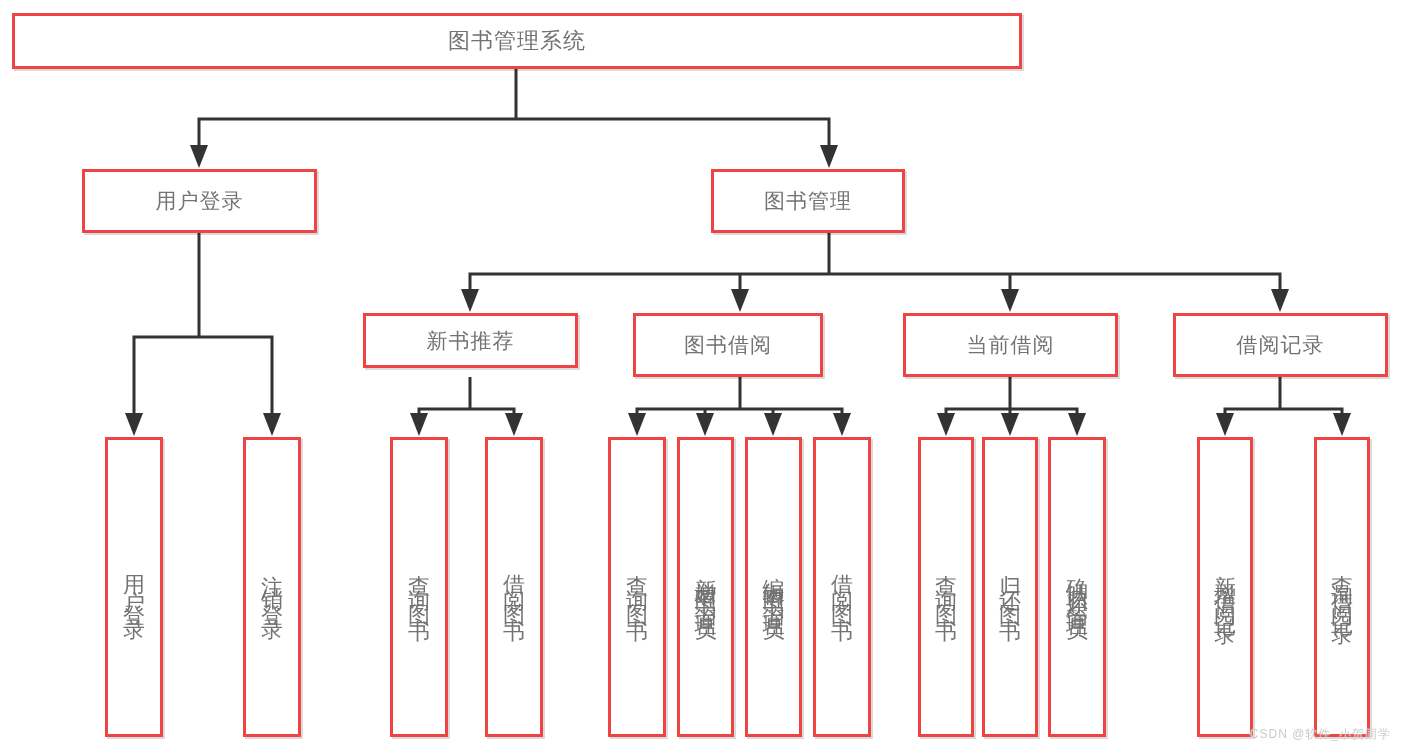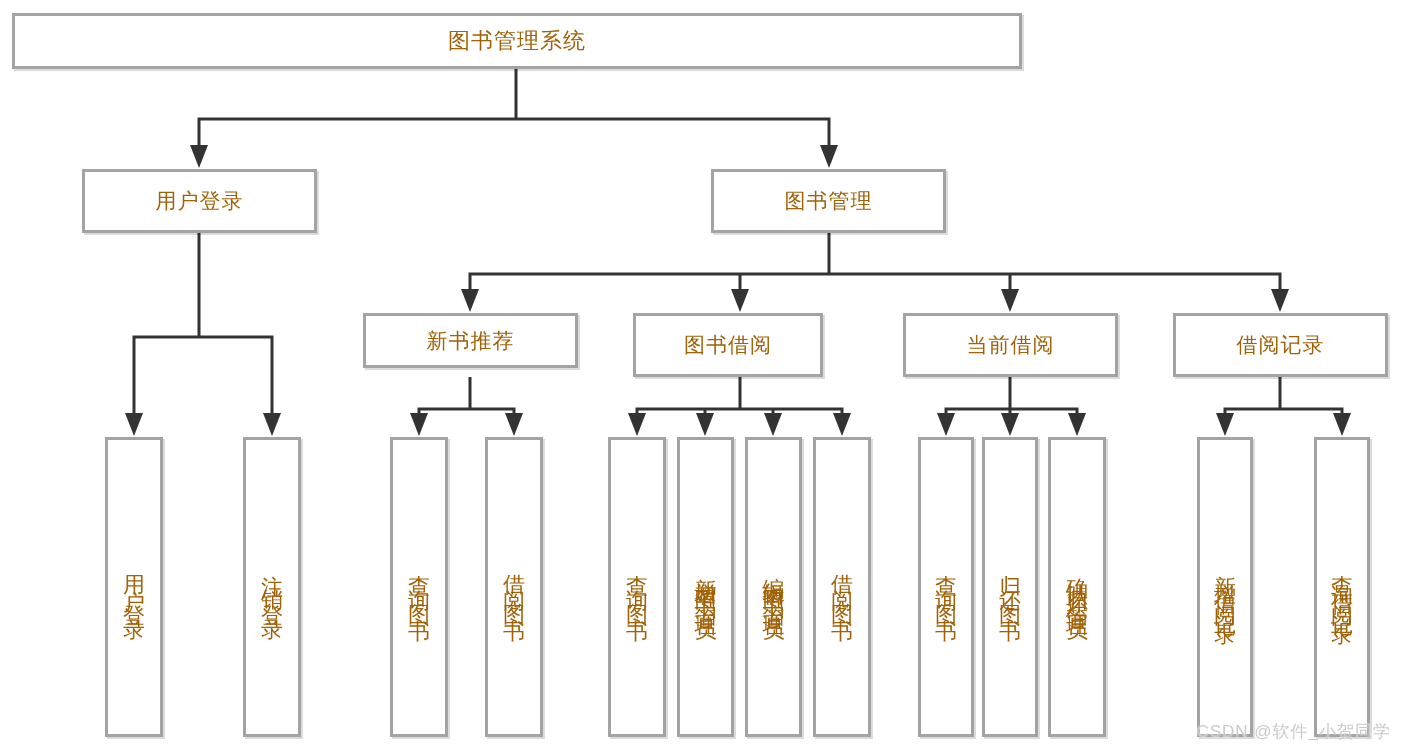--- a/index.html
+++ b/index.html
@@ -20,23 +20,23 @@
     left: 0;
     top: 0;
     width: 1405px;
     height: 747px;
     pointer-events: none;
   }
   .node {
     position: absolute;
     box-sizing: border-box;
     background: #ffffff;
-    border: 3px solid #a3a3a3;
+    border: 3px solid #ef4444;
     box-shadow: 2px 2px 0 rgba(0,0,0,0.14);
-    color: #a16207;
+    color: #737373;
     display: flex;
     align-items: center;
     justify-content: center;
   }
   .hbox {
     font-size: 21px;
     letter-spacing: 1px;
     white-space: nowrap;
   }
   .title-box {
@@ -48,21 +48,21 @@
     font-size: 22px;
     line-height: 1;
   }
   .ls-lg { letter-spacing: 15px; }
   .ls-md { letter-spacing: 10px; }
   .ls-sm { letter-spacing: 6px; }
   .watermark {
     position: absolute;
     right: 14px;
     bottom: 4px;
-    font-size: 17px;
+    font-size: 12px;
     color: #cacaca;
     letter-spacing: 1px;
     white-space: nowrap;
     z-index: 10;
     text-shadow: 0 0 2px rgba(255,255,255,0.8);
   }
 </style>
 </head>
 <body>
 
@@ -95,21 +95,21 @@
       <polygon points="1001,413 1019,413 1010,436"></polygon>
       <polygon points="1068,413 1086,413 1077,436"></polygon>
       <polygon points="1216,413 1234,413 1225,436"></polygon>
       <polygon points="1333,413 1351,413 1342,436"></polygon>
     </g>
   </svg>
 
   <div class="node hbox title-box" style="left:12px; top:13px; width:1010px; height:56px;">图书管理系统</div>
 
   <div class="node hbox" style="left:82px; top:169px; width:235px; height:64px;">用户登录</div>
-  <div class="node hbox" style="left:711px; top:169px; width:235px; height:64px;">图书管理</div>
+  <div class="node hbox" style="left:711px; top:169px; width:194px; height:64px;">图书管理</div>
 
   <div class="node hbox" style="left:363px; top:313px; width:215px; height:55px;">新书推荐</div>
   <div class="node hbox" style="left:633px; top:313px; width:190px; height:64px;">图书借阅</div>
   <div class="node hbox" style="left:1173px; top:313px; width:215px; height:64px;">借阅记录</div>
   <div class="node hbox" style="left:903px; top:313px; width:215px; height:64px;">当前借阅</div>
 
   <div class="node vbox ls-lg" style="left:105px; top:437px; width:58px; height:300px;">用户登录</div>
   <div class="node vbox ls-lg" style="left:243px; top:437px; width:58px; height:300px;">注销登录</div>
 
   <div class="node vbox ls-lg" style="left:390px; top:437px; width:58px; height:300px;">查询图书</div>

